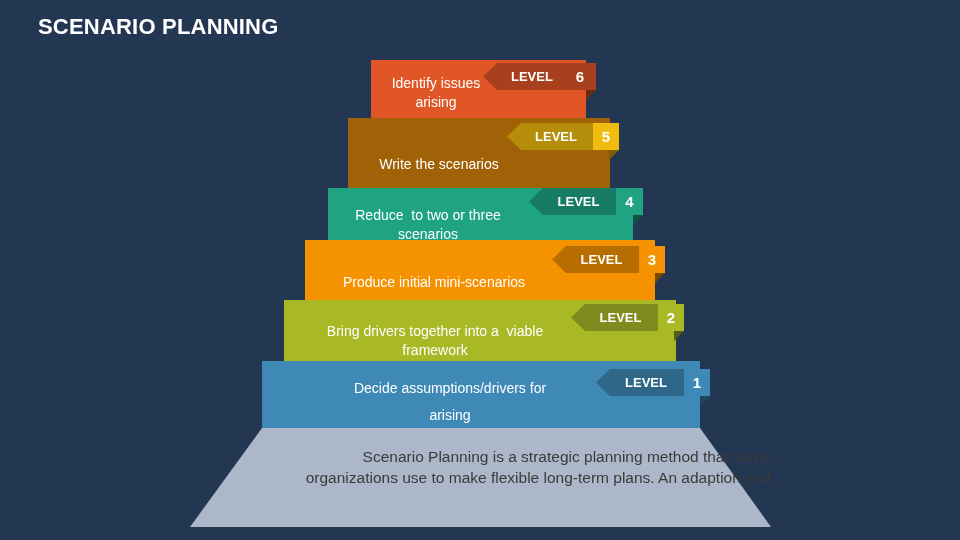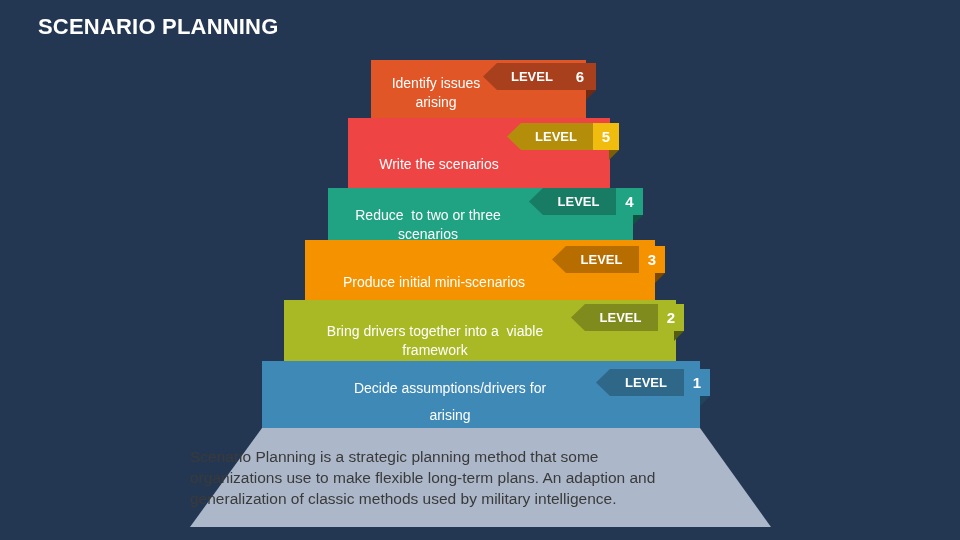--- a/index.html
+++ b/index.html
@@ -67,21 +67,21 @@
     position: absolute;
     left: 190px; top: 428px;
     width: 581px; height: 99px;
     background: #acb8ca;
     clip-path: polygon(72px 0, 510px 0, 100% 100%, 0 100%);
   }
   .base-text {
     position: absolute;
     left: 190px; top: 446px;
     width: 581px;
-    text-align: left;
+    text-align: right;
     color: #3a3a3a;
     font-size: 15.5px;
     line-height: 21px;
   }
 </style>
 </head>
 <body>
 
 <div class="title">SCENARIO PLANNING</div>
 
@@ -90,21 +90,21 @@
     <span>Identify issues</span>
     <span>arising</span>
   </div>
 </div>
 <div class="tag" style="left:483px;top:63px;width:113px;">
   <div class="arrow-body" style="width:113px;background:#a8401d;justify-content:flex-start;padding-left:28px;">LEVEL</div>
   <div class="num-box" style="left:86px;width:22px;">6</div>
   <div class="fold" style="left:103px;top:27px;background:#6e2a13;"></div>
 </div>
 
-<div class="level" style="left:348px;top:118px;width:262px;height:80px;background:#ef4444;">
+<div class="level" style="left:348px;top:118px;width:262px;height:80px;background:#a16207;">
   <div class="text" style="left:0;top:0;width:182px;height:56px;flex-direction:column;">
     <span>Write the scenarios</span>
   </div>
 </div>
 <div class="tag" style="left:507px;top:123px;width:112px;">
   <div class="arrow-body" style="width:86px;background:#b48d0a;">LEVEL</div>
   <div class="num-box" style="left:86px;width:26px;background:#f0bc0e;">5</div>
   <div class="fold" style="left:102px;top:27px;background:#7a5f07;"></div>
 </div>
 
@@ -152,14 +152,13 @@
 <div class="tag" style="left:596px;top:369px;width:114px;">
   <div class="arrow-body" style="width:88px;background:#2f6789;">LEVEL</div>
   <div class="num-box" style="left:88px;width:26px;background:#3f89b6;">1</div>
   <div class="fold" style="left:104px;top:27px;background:#1f455c;"></div>
 </div>
 
 <div class="base"></div>
 <div class="base-text">
   <div>Scenario Planning is a strategic planning method that some</div>
   <div>organizations use to make flexible long-term plans. An adaption and</div>
-  <div>generalization of classic methods used by military intelligence.</div>
 </div>
 
 </body></html>

